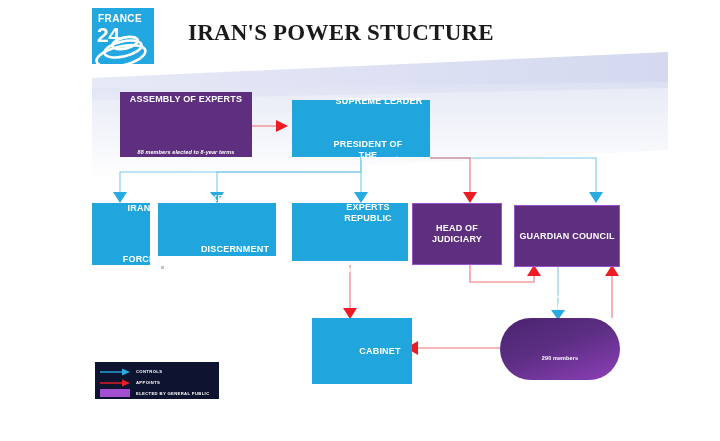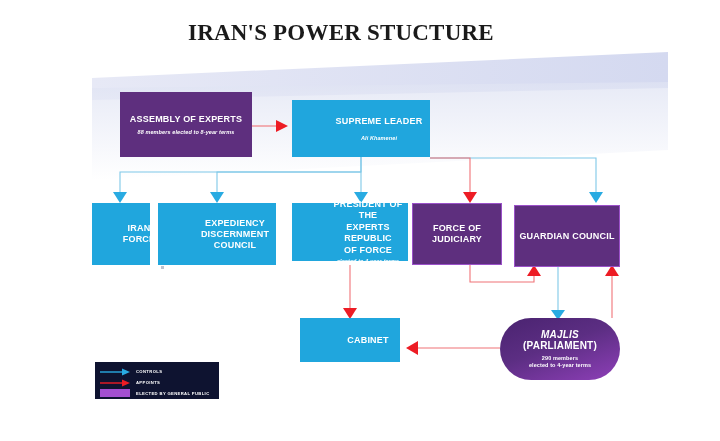--- a/index.html
+++ b/index.html
@@ -39,20 +39,21 @@
 
   
   #wires{position:absolute;left:0;top:0;width:720px;height:441px;}
 
   
   .node{
     position:absolute;box-sizing:border-box;
     display:flex;flex-direction:column;align-items:center;justify-content:center;
     text-align:center;color:#ffffff;padding:2px 4px;
     font-family:"Liberation Sans", sans-serif;
+    gap:40px;
   }
   .node .ttl{
     font-weight:bold;font-size:9px;line-height:11px;letter-spacing:.2px;
   }
   .node .sub{
     font-style:italic;font-weight:bold;font-size:5.5px;line-height:7px;
     margin-top:4px;letter-spacing:.1px;
   }
   .node.tall .ttl{font-size:9px;line-height:11.5px;}
   .blue{background:#20A6DD;padding-left:40px;}
@@ -89,20 +90,31 @@
       </linearGradient>
       <linearGradient id="bandg2" x1="0" y1="0" x2="0" y2="1">
         <stop offset="0" stop-color="#DFE3F3"></stop>
         <stop offset="1" stop-color="#FFFFFF"></stop>
       </linearGradient>
     </defs>
     <polygon points="92,78 668,52 668,88 92,100" fill="url(#bandg)"></polygon>
     <polygon points="92,88 668,82 668,150 92,180" fill="url(#bandg2)" opacity="0.75"></polygon>
   </svg>
 
+  <div class="logo">
+    <div class="lt">FRANCE</div>
+    <div class="lb">24</div>
+    <svg width="62" height="36" viewBox="0 0 62 36">
+      <g fill="none" stroke="#ffffff" stroke-width="2.6">
+        <ellipse cx="33" cy="13" rx="13" ry="5.5" transform="rotate(-13 33 13)"></ellipse>
+        <ellipse cx="31" cy="19" rx="19" ry="7.5" transform="rotate(-13 31 19)"></ellipse>
+        <ellipse cx="29" cy="26" rx="25" ry="9.5" transform="rotate(-13 29 26)"></ellipse>
+      </g>
+    </svg>
+  </div>
   <div class="headtitle">IRAN'S POWER STUCTURE</div>
 
   <svg id="wires" viewBox="0 0 720 441">
     <defs>
       <marker id="ab" markerWidth="9" markerHeight="9" refX="1.5" refY="4.5" orient="auto" markerUnits="userSpaceOnUse">
         <path d="M0,0 L9,0 L4.5,9 z" fill="#29ABE2"></path>
       </marker>
       <marker id="ar" markerWidth="9" markerHeight="9" refX="1.5" refY="4.5" orient="auto" markerUnits="userSpaceOnUse">
         <path d="M0,0 L9,0 L4.5,9 z" fill="#ED1C24"></path>
       </marker>
@@ -153,41 +165,41 @@
   <div class="node blue" style="left:292px;top:100px;width:138px;height:57px;">
     <div class="ttl">SUPREME LEADER</div>
     <div class="sub" style="margin-top:8px;">Ali Khamenei</div>
   </div>
 
   <div class="node blue" style="left:92px;top:203px;width:58px;height:62px;">
     <div class="ttl">IRAN</div>
     <div class="ttl">FORCE</div>
   </div>
 
-  <div class="node blue" style="left:158px;top:203px;width:118px;height:62px;">
+  <div class="node blue" style="left:158px;top:203px;width:118px;height:53px;">
     <div class="ttl">EXPEDIENCY</div>
     <div class="ttl">DISCERNMENT COUNCIL</div>
   </div>
 
   <div class="node blue tall" style="left:292px;top:203px;width:116px;height:58px;">
     <div class="ttl">PRESIDENT OF THE</div>
     <div class="ttl">EXPERTS REPUBLIC</div>
     <div class="ttl">OF FORCE</div>
     <div class="sub" style="margin-top:2px;">elected to 4-year terms</div>
   </div>
 
   <div class="node purple-b" style="left:412px;top:203px;width:90px;height:62px;">
-    <div class="ttl">FORCE OF JUDICIARY</div>
+    <div class="ttl">HEAD OF JUDICIARY</div>
   </div>
 
   <div class="node purple-b" style="left:514px;top:205px;width:106px;height:62px;">
     <div class="ttl">GUARDIAN COUNCIL</div>
   </div>
 
-  <div class="node blue" style="left:300px;top:318px;width:100px;height:44px;">
+  <div class="node blue" style="left:312px;top:318px;width:100px;height:66px;">
     <div class="ttl">CABINET</div>
   </div>
 
   <div class="node grad" style="left:500px;top:318px;width:120px;height:62px;border-radius:31px;">
     <div class="ttl" style="font-size:10px;">
       <i>MAJLIS</i><span> (PARLIAMENT)</span>
     </div>
     <div class="sub" style="font-style:normal;">290 members</div>
     <div class="sub" style="font-style:normal;margin-top:0;">elected to 4-year terms</div>
   </div>

